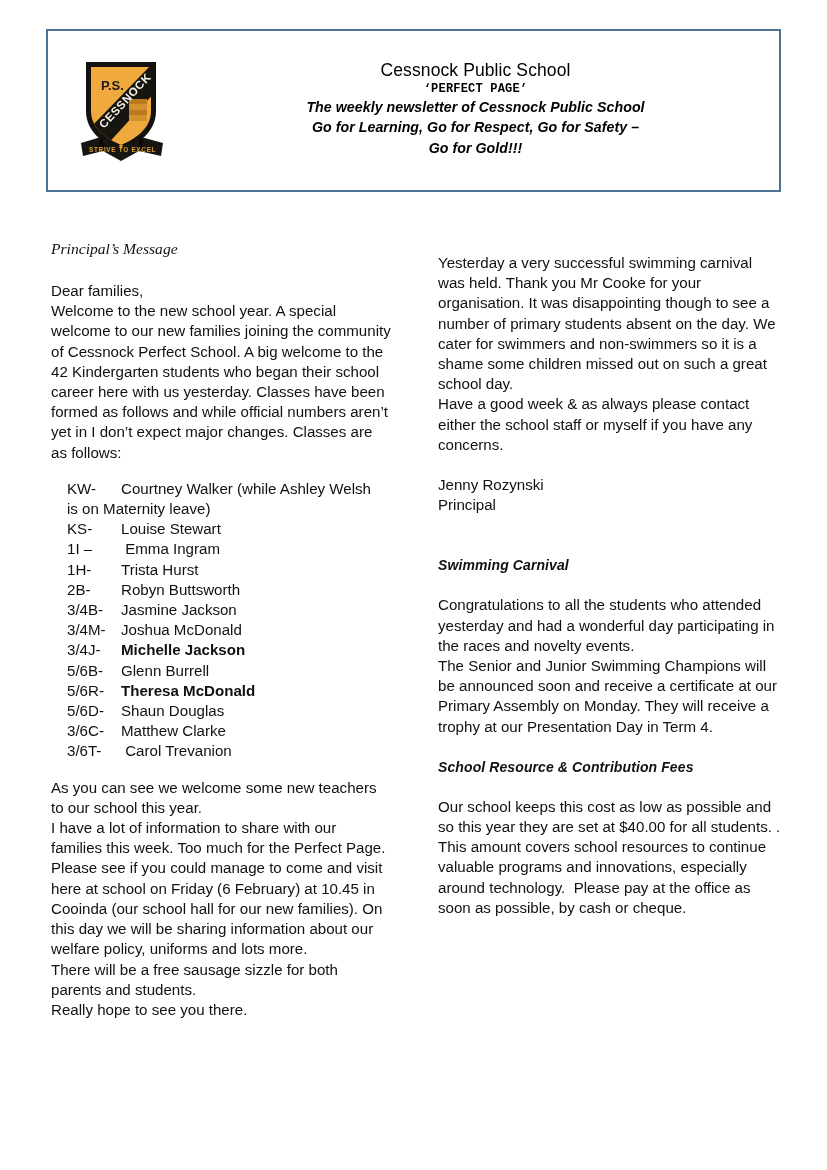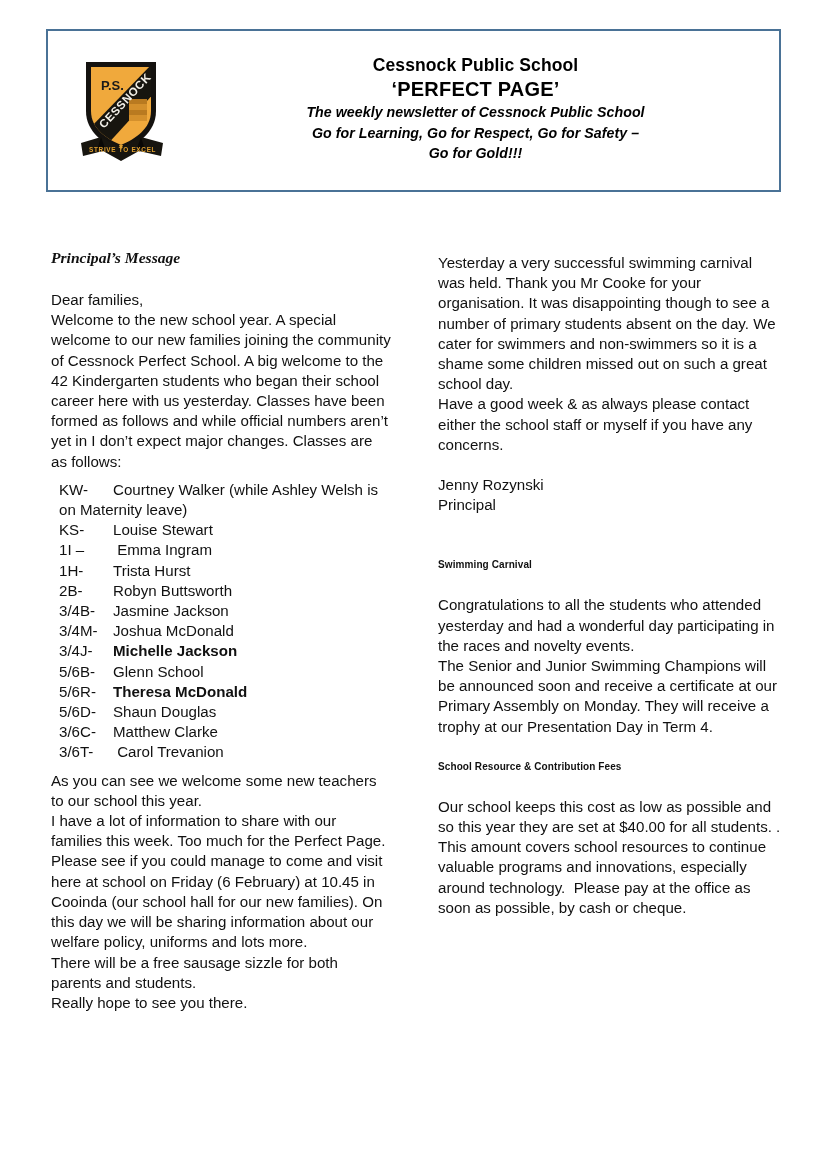--- a/index.html
+++ b/index.html
@@ -40,29 +40,30 @@
     justify-content: center;
   }
   .title-cell {
     flex: 1 1 auto;
     text-align: center;
     padding-right: 26px;
     padding-bottom: 4px;
   }
   .mast-line1 {
     font-size: 17.5px;
-    font-weight: bold;
+    font-weight: normal;
     letter-spacing: 0.1px;
     line-height: 1.28;
   }
   .mast-line2 {
-    font-size: 20px;
+    font-size: 12px;
     font-weight: bold;
     line-height: 1.3;
     letter-spacing: 0.2px;
+    font-family: Liberation Mono, monospace;
   }
   .mast-ital {
     font-size: 14.2px;
     font-weight: bold;
     font-style: italic;
     line-height: 1.42;
     letter-spacing: 0.05px;
   }
   .mast-date {
     font-size: 14.2px;
@@ -86,40 +87,41 @@
     font-size: 15.1px;
     line-height: 20.2px;
     color: #111111;
   }
   .col-left  { left: 51px;  top: 232px; width: 340px; }
   .col-right { left: 438px; top: 253px; width: 345px; }
 
   .h-serif {
     font-family: "Liberation Serif", serif;
     font-size: 15.6px;
-    font-weight: bold;
+    font-weight: normal;
     font-style: italic;
     line-height: 20px;
-    margin: 16px 0 22px 0;
+    margin: 7px 0 22px 0;
   }
   .h-sans {
-    font-size: 10px;
-    font-weight: bold;
+    font-size: 14px;
+    font-weight: bold;
+    font-style: italic;
     line-height: 20px;
     margin: 0 0 20px 0;
     letter-spacing: 0.1px;
   }
   .para {
     margin: 0;
     white-space: pre-wrap;
   }
   .gap-lg { height: 20px; }
   .gap-xl { height: 40px; }
 
-  .class-list { margin: 8px; }
+  .class-list { margin: 16px; }
   .class-row {
     display: block;
     white-space: pre;
   }
   .class-code {
     display: inline-block;
     min-width: 54px;
   }
 </style>
 </head>
@@ -181,21 +183,21 @@
 
   <div class="class-list">
       <div class="class-row"><span class="class-code">KW-</span><span style="white-space: normal;">Courtney Walker (while Ashley Welsh is on Maternity leave)</span></div>
       <div class="class-row"><span class="class-code">KS-</span><span style="white-space: normal;">Louise Stewart</span></div>
       <div class="class-row"><span class="class-code">1I –</span><span style="white-space: normal;"> Emma Ingram</span></div>
       <div class="class-row"><span class="class-code">1H-</span><span style="white-space: normal;">Trista Hurst</span></div>
       <div class="class-row"><span class="class-code">2B-</span><span style="white-space: normal;">Robyn Buttsworth</span></div>
       <div class="class-row"><span class="class-code">3/4B-</span><span style="white-space: normal;">Jasmine Jackson</span></div>
       <div class="class-row"><span class="class-code">3/4M-</span><span style="white-space: normal;">Joshua McDonald</span></div>
       <div class="class-row"><span class="class-code">3/4J-</span><span style="white-space: normal; font-weight: bold;">Michelle Jackson</span></div>
-      <div class="class-row"><span class="class-code">5/6B-</span><span style="white-space: normal;">Glenn School</span></div>
+      <div class="class-row"><span class="class-code">5/6B-</span><span style="white-space: normal;">Glenn Burrell</span></div>
       <div class="class-row"><span class="class-code">5/6R-</span><span style="white-space: normal; font-weight: bold;">Theresa McDonald</span></div>
       <div class="class-row"><span class="class-code">5/6D-</span><span style="white-space: normal;">Shaun Douglas</span></div>
       <div class="class-row"><span class="class-code">3/6C-</span><span style="white-space: normal;">Matthew Clarke</span></div>
       <div class="class-row"><span class="class-code">3/6T-</span><span style="white-space: normal;"> Carol Trevanion</span></div>
     </div>
 
   <div class="para">As you can see we welcome some new teachers to our school this year.
 I have a lot of information to share with our families this week. Too much for the Perfect Page.
 Please see if you could manage to come and visit here at school on Friday (6 February) at 10.45 in Cooinda (our school hall for our new families). On this day we will be sharing information about our welfare policy, uniforms and lots more.
 There will be a free sausage sizzle for both parents and students.

